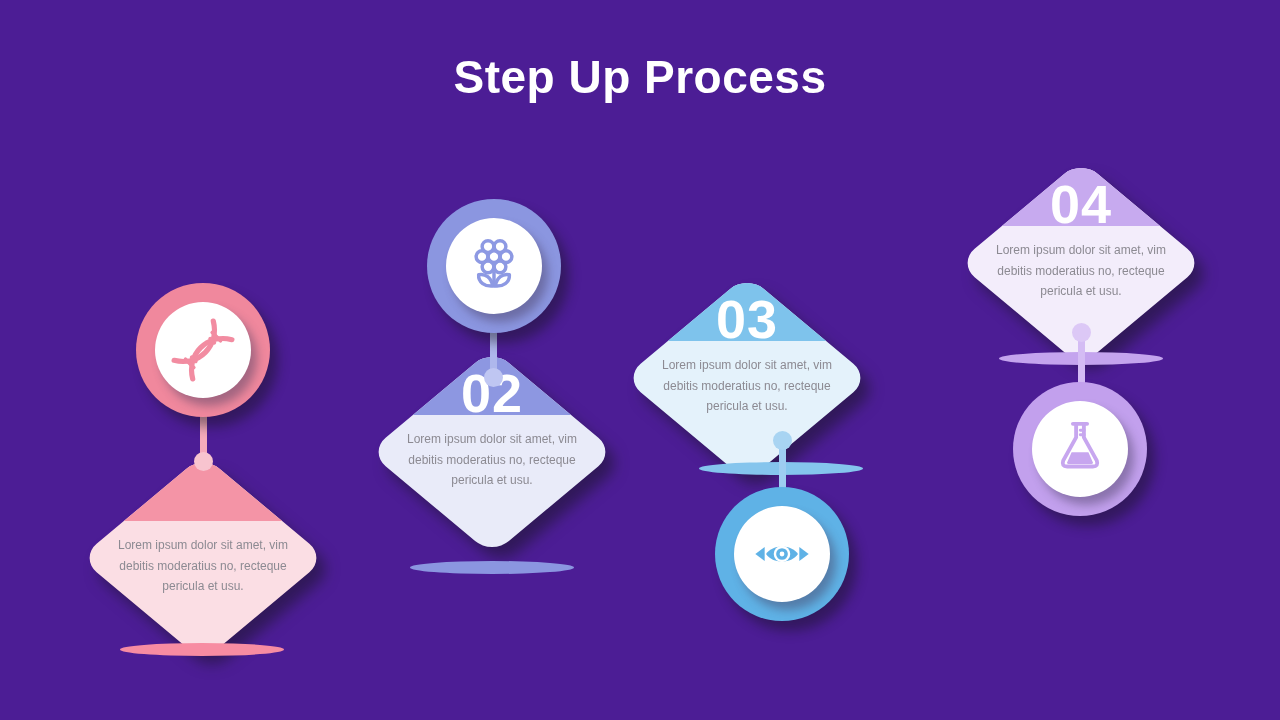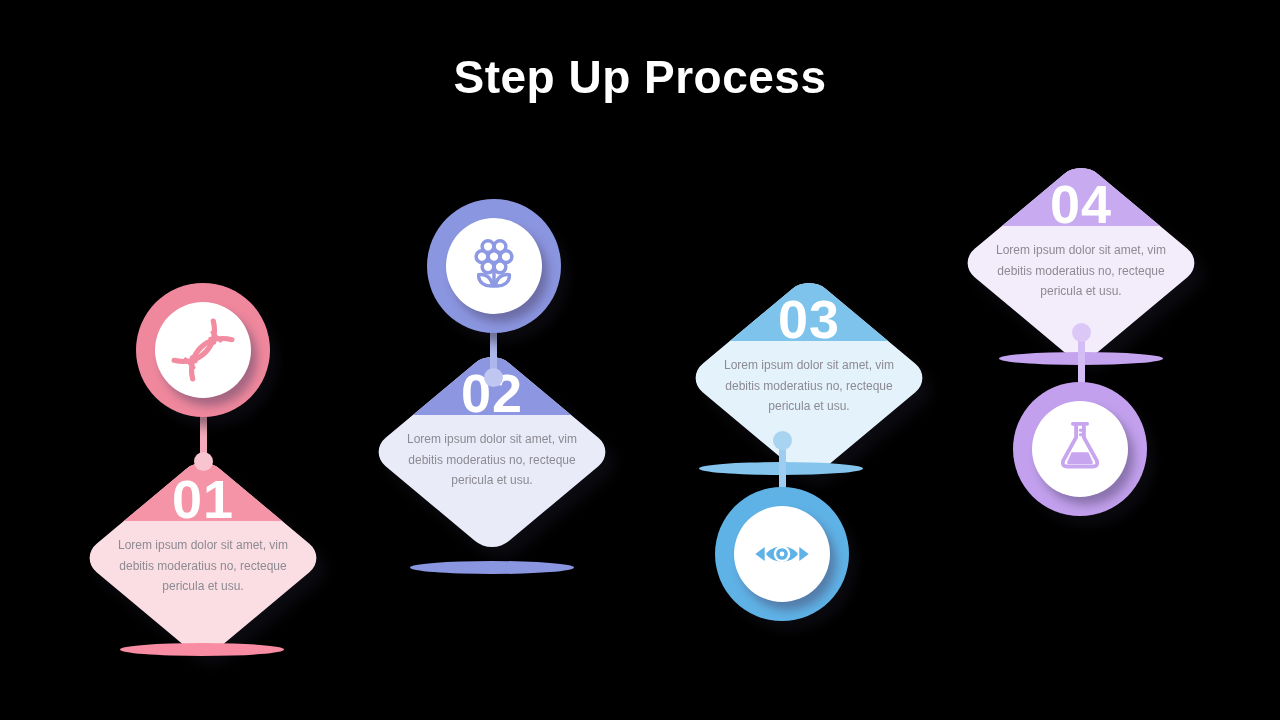--- a/index.html
+++ b/index.html
@@ -57,48 +57,47 @@
   .s1 .tipdot{left:194px;top:452px;}
   .s1 .diamond-wrap{left:80px;top:455px;}
   .s1 .ellipse{left:120px;top:643px;}
 
   .s2 .badge{left:427px;top:199px;}
   .s2 .vline{left:490px;top:325px;height:55px;}
   .s2 .tipdot{left:484px;top:368px;}
   .s2 .diamond-wrap{left:369px;top:349px;}
   .s2 .ellipse{left:410px;top:561px;}
 
-  .s3 .diamond-wrap{left:686px;top:275px;}
+  .s3 .diamond-wrap{left:624px;top:275px;}
   .s3 .tipdot{left:773px;top:431px;}
   .s3 .vline{left:779px;top:437px;height:60px;}
   .s3 .ellipse{left:699px;top:462px;}
   .s3 .badge{left:715px;top:487px;}
 
   .s4 .diamond-wrap{left:958px;top:160px;}
   .s4 .tipdot{left:1072px;top:323px;}
   .s4 .vline{left:1078px;top:330px;height:62px;}
   .s4 .ellipse{left:999px;top:352px;}
   .s4 .badge{left:1013px;top:382px;}
 </style>
 </head>
 <body>
 
-<div class="canvas" style="background: #000000;">
+<div class="canvas" style="background: #4c1d95;">
 
   <div class="slide-title" style="color: rgb(255, 255, 255);">Step Up Process</div>
 
   <div class="step s1" style="--ring: #F0889D; --band: #F494A6; --body: #FBDEE4; --stem: #F5ABBB; --dot: #F8C4CF; --ellipse: #F78CA2; --icon: #F28CA1; --num: #FFFFFF;">
     <div class="vline"></div>
     <div class="tipdot"></div>
     <div class="diamond-wrap">
       <div class="dshape dbody"></div>
       <div class="bandclip">
         <div class="dshape dband"></div>
       </div>
-      <div class="num">01</div>
       <div class="desc" style="color: rgb(140, 138, 146);">Lorem ipsum dolor sit amet, vim debitis moderatius no, recteque pericula et usu.</div>
     </div>
     <div class="ellipse"></div>
     <div class="badge">
       <div class="badge-inner">
         <svg width="70" height="70" viewBox="0 0 48 48" fill="none" stroke="currentColor" stroke-width="3.6" stroke-linecap="round">
           <g transform="rotate(45 24 24)">
             <path d="M15,5 C30,14 30,34 15,43"></path>
             <path d="M33,5 C18,14 18,34 33,43"></path>
             <path d="M20,11 L28,11" stroke-width="2.6"></path>

